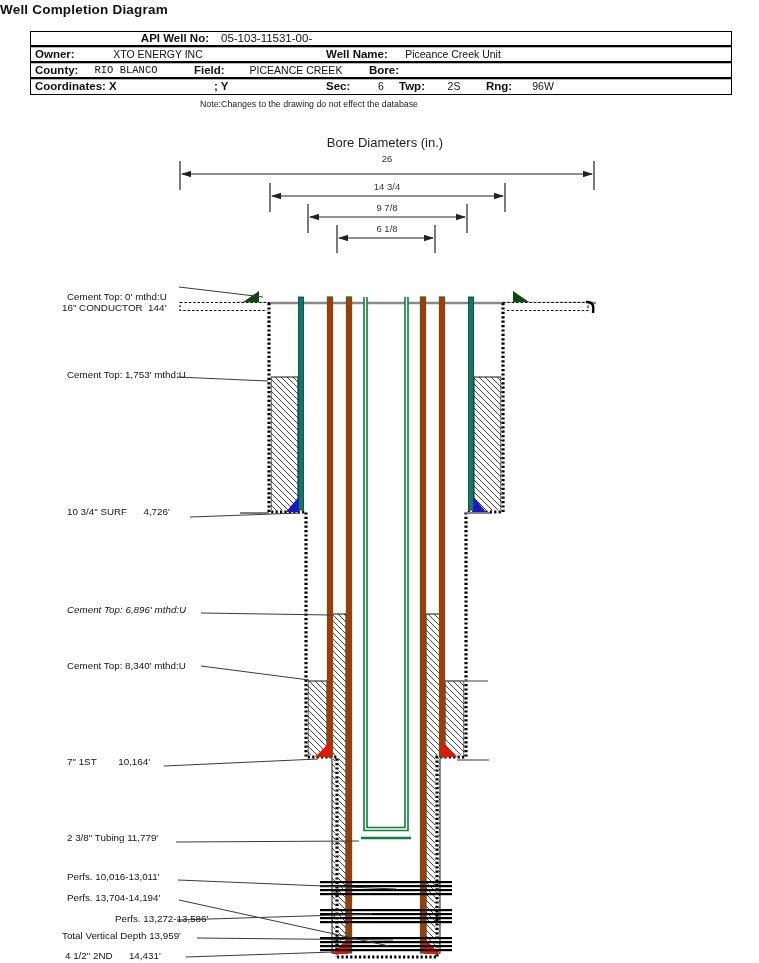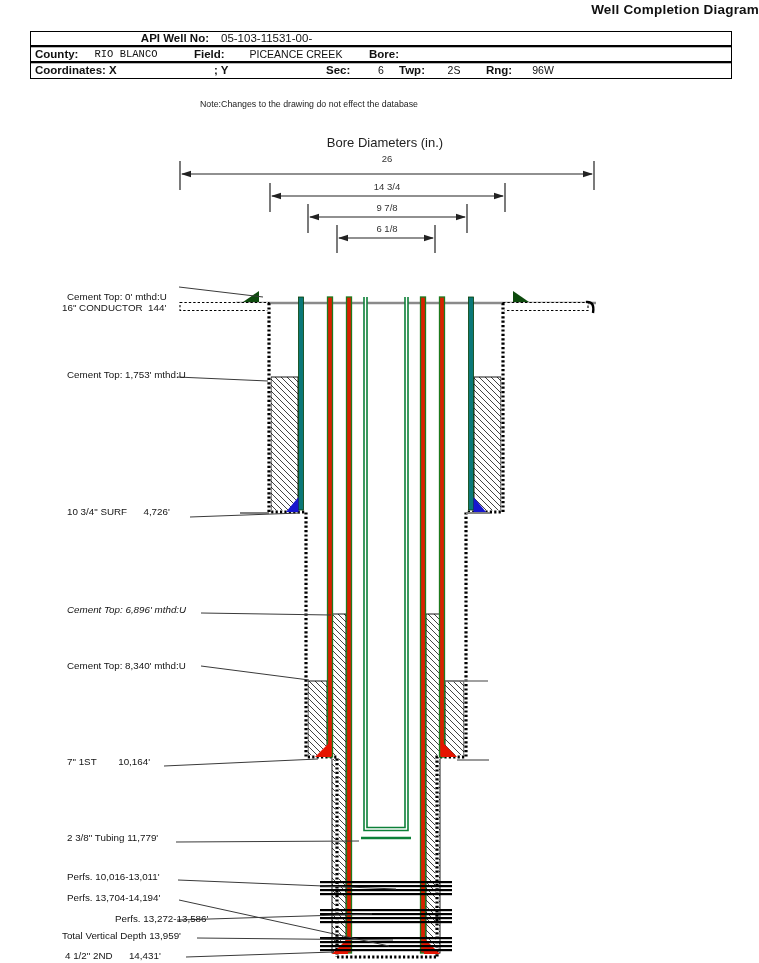--- a/index.html
+++ b/index.html
@@ -1,20 +1,20 @@
 <!DOCTYPE html>
 <html style="--casing-red: #d92100; --casing-green-edge: #1e7a1e; --surface-teal: #0a7878; --tubing-green: #0c8038; --shoe-blue: #1717cf; --shoe-red: #e61400; --cement-marker-green: #0d4a0d; --ground-gray: #8a8a8a;"><head>
 <meta charset="utf-8">
 <style>
   html,body{margin:0;padding:0;background:#fff;}
   body{width:759px;height:963px;position:relative;overflow:hidden;
        font-family:"Liberation Sans", sans-serif;color:#111;}
   .abs{position:absolute;}
   
-  #page-title{top:2px;left:0;width:759px;text-align:right;
+  #page-title{top:2px;left:0;width:759px;text-align:left;
     font-size:13.5px;font-weight:bold;letter-spacing:.2px;}
   #info-table{left:30px;top:31px;width:700px;border:1.6px solid #000;background:#fff;}
   .irow{position:relative;width:100%;}
   .irow.sep{border-bottom:2px solid #000;box-shadow:0 1px 0 #b5b5b5;}
   .r1{height:13px;line-height:13px;}
   .r2{height:14px;line-height:14px;}
   .r3{height:14px;line-height:14px;}
   .r4{height:15px;line-height:15px;}
   .lbl{position:absolute;font-weight:bold;font-size:11.5px;white-space:pre;}
   .val{position:absolute;font-size:10.5px;white-space:pre;}
@@ -29,20 +29,26 @@
 </head>
 <body>
 
 <div class="abs" id="page-title">Well Completion Diagram</div>
 
 <div class="abs" id="info-table">
   <div class="irow r1 sep">
     <span class="lbl" style="left:40px;width:138px;text-align:right;">API Well No:</span>
     <span class="val" style="left:190px;font-size:11.5px;">05-103-11531-00-</span>
   </div>
+  <div class="irow r2 sep">
+    <span class="lbl" style="left:4px;">Owner:</span>
+    <span class="val" style="left:47px;width:160px;text-align:center;">XTO ENERGY INC</span>
+    <span class="lbl" style="left:295px;">Well Name:</span>
+    <span class="val" style="left:352px;width:140px;text-align:center;">Piceance Creek Unit</span>
+  </div>
   <div class="irow r3 sep">
     <span class="lbl" style="left:4px;">County:</span>
     <span class="val" style="left:35px;width:120px;text-align:center;font-family:Liberation Mono, monospace;">RIO BLANCO</span>
     <span class="lbl" style="left:163px;">Field:</span>
     <span class="val" style="left:195px;width:140px;text-align:center;">PICEANCE CREEK</span>
     <span class="lbl" style="left:338px;">Bore:</span>
   </div>
   <div class="irow r4">
     <span class="lbl" style="left:4px;">Coordinates: X</span>
     <span class="lbl" style="left:183px;">; Y</span>

